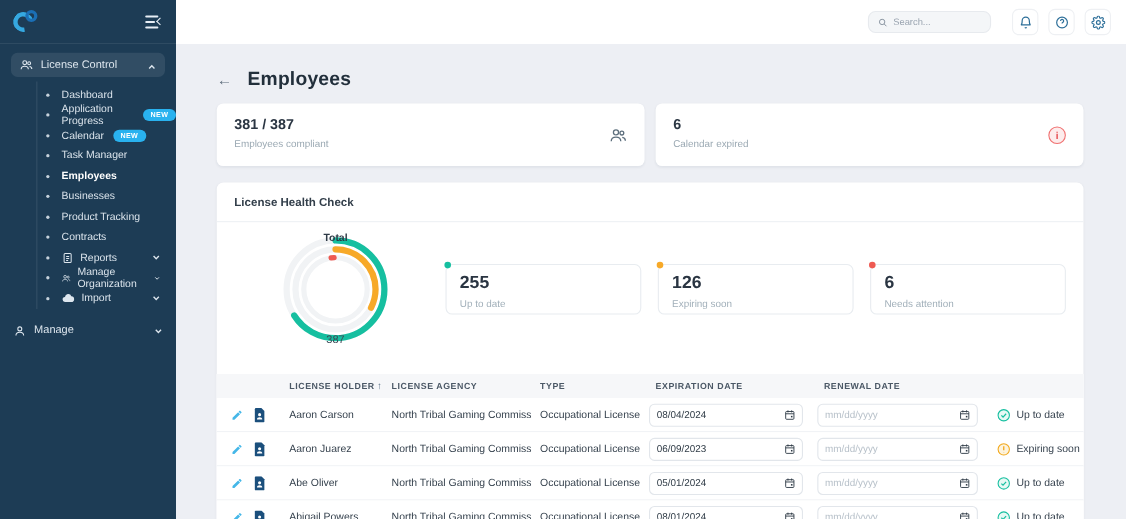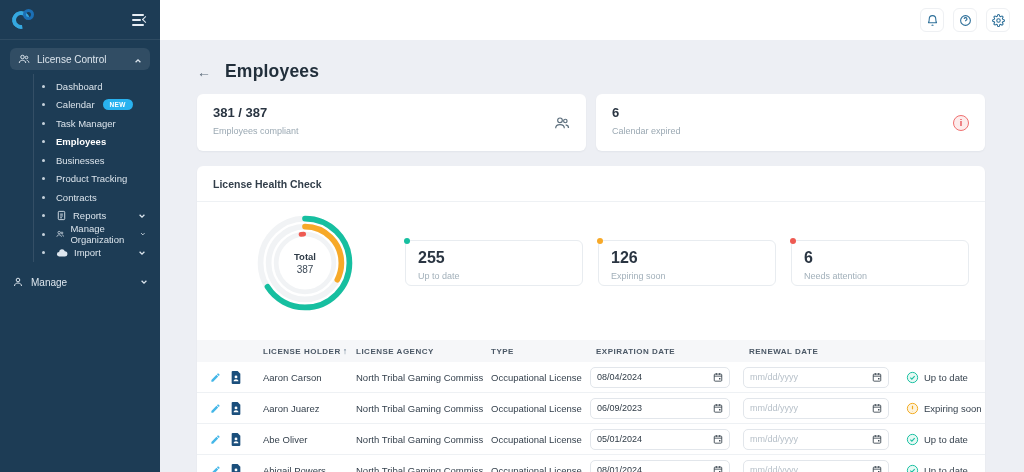--- a/index.html
+++ b/index.html
@@ -57,21 +57,21 @@
   .sum-icon { position:absolute; right:16px; top:50%; transform:translateY(-50%); display:flex; }
   .alert-badge { width:16px; height:16px; border-radius:50%; background:#fdecec; border:1.4px solid #f07070; color:#e5484d; font-size:9px; font-weight:bold; display:flex; align-items:center; justify-content:center; }
 
   .health-card { margin-top:15px; background:#fff; border-radius:6px 6px 0 0; box-shadow:0 1px 2px rgba(20,30,50,.05); }
   .hc-head { padding:12px 16px 11px 16px; font-size:10.5px; font-weight:bold; color:#323e4a; border-bottom:1px solid #eef1f4; }
   .hc-body { display:flex; align-items:center; height:122px; padding-left:56px; }
   .donut { width:104px; height:104px; position:relative; flex:none; }
   .donut svg { width:104px; height:104px; }
   .donut .track { fill:none; stroke:#f1f3f5; }
   .donut .seg { fill:none; stroke-linecap:round; }
-  .donut-center { position:absolute; inset:0; display:flex; flex-direction:column; align-items:center; justify-content:center; gap:2px; }
+  .donut-center { position:absolute; inset:0; display:flex; flex-direction:column; align-items:center; justify-content:space-between; gap:2px; }
   .donut-center .t1 { font-size:9.5px; font-weight:bold; color:#2e3a46; }
   .donut-center .t2 { font-size:10px; color:#3c4956; }
   .mini-cards { display:flex; gap:15px; margin-left:48px; }
   .mini { width:178px; height:46px; border:1px solid #e8ecf0; border-radius:6px; padding:8px 12px; position:relative; background:#fff; }
   .mini .dot { position:absolute; top:-3px; left:-2px; width:6px; height:6px; border-radius:50%; }
   .mini-value { font-size:16px; font-weight:bold; color:#2a3542; }
   .mini-label { font-size:9px; color:#a2b0ba; margin-top:4px; }
 
   
   .tbl { margin-top:16px; background:#fff; }
@@ -122,20 +122,24 @@
         </svg>
     </div>
 
     <ul class="subnav">
 
         <li>
           <span>Dashboard</span>
 
         </li>
 
+        <li>
+          <span>Application Progress</span>
+          <span class="badge">NEW</span>
+        </li>
 
         <li>
           <span>Calendar</span>
           <span class="badge">NEW</span>
         </li>
 
         <li>
           <span>Task Manager</span>
 
         </li>
@@ -209,20 +213,27 @@
         </svg>
       <span>Manage</span>
       <svg class="chev" viewBox="0 0 10 10" fill="none" stroke="#dde6ee" stroke-width="1.6">
           <polyline points="2,3.5 5,6.5 8,3.5"></polyline>
         </svg>
     </div>
   </aside>
 
   <div class="main">
     <header class="topbar">
+      <div class="search">
+        <svg width="9" height="9" viewBox="0 0 24 24" fill="none" stroke="#8a95a1" stroke-width="2.4">
+            <circle cx="10.5" cy="10.5" r="6.5"></circle>
+            <line x1="15.5" y1="15.5" x2="21" y2="21"></line>
+          </svg>
+        <input type="text" placeholder="Search..." style="">
+      </div>
       <div class="icon-btn">
         <svg width="13" height="13" viewBox="0 0 24 24" fill="none" stroke="currentColor" stroke-width="2">
             <path d="M18 9a6 6 0 1 0-12 0c0 6-2 7-2 7h16s-2-1-2-7"></path>
             <path d="M10.5 20a1.8 1.8 0 0 0 3 0"></path>
           </svg>
       </div>
       <div class="icon-btn">
         <svg width="13" height="13" viewBox="0 0 24 24" fill="none" stroke="currentColor" stroke-width="2">
             <circle cx="12" cy="12" r="9"></circle>
             <path d="M9.5 9.3a2.6 2.6 0 1 1 3.6 2.4c-.8.35-1.1.9-1.1 1.8"></path>

